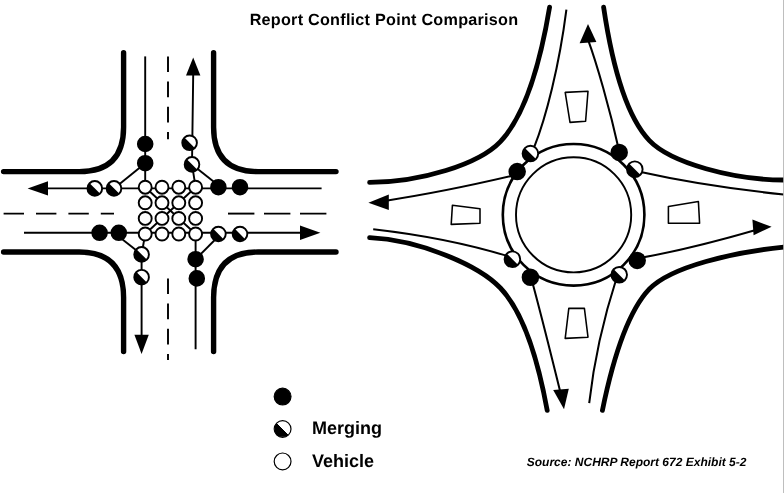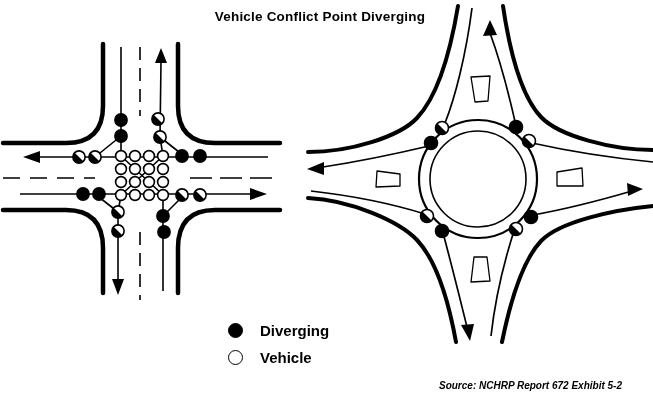--- a/index.html
+++ b/index.html
@@ -43,21 +43,21 @@
   .ring-outer { fill:none; stroke:var(--ink); stroke-width:2.2; }
   .ring-inner { fill:none; stroke:var(--ink); stroke-width:1.6; }
   .island { fill:var(--paper); stroke:var(--ink); stroke-width:1.3; stroke-linejoin:round; }
   .head { fill:var(--ink); stroke:none; }
 </style>
 </head>
 <body>
 
 <div id="canvas">
 
-  <div class="title">Vehicle Conflict Point Diverging</div>
+  <div class="title">Report Conflict Point Comparison</div>
 
   <svg id="diagram-svg" width="653" height="411" viewBox="0 0 653 411">
 
     <g>
 
       <g>
         <path class="lane" d="M121,47 V156"></path>
         <path class="lane" d="M161,62 L160,137 L163,156"></path>
         <path class="lane" d="M38,157 H268"></path>
         <path class="lane" d="M20,194 H251"></path>
@@ -184,21 +184,24 @@
           <circle cx="531" cy="217" r="6.5" stroke="#000000" stroke-width="1.6" fill="#000000"></circle>
           <circle cx="516" cy="229" r="6.5" stroke="#000000" stroke-width="1.6" fill="#ffffff"></circle>
           <path d="M 511.40385,224.40385 A 6.5,6.5 0 0 0 520.59615,233.59615 Z" fill="#000000" stroke="none"></path>
         </g>
     </g>
   </svg>
 
   <div class="legend">
     <div class="legend-item">
       <span class="legend-symbol filled"></span>
-      <span class="legend-label">Diverging</span>
+    </div>
+    <div class="legend-item">
+      <span class="legend-symbol half"></span>
+      <span class="legend-label">Merging</span>
     </div>
     <div class="legend-item">
       <span class="legend-symbol open"></span>
       <span class="legend-label">Vehicle</span>
     </div>
   </div>
 
   <div class="source">Source: NCHRP Report 672 Exhibit 5-2</div>
 </div>
 

